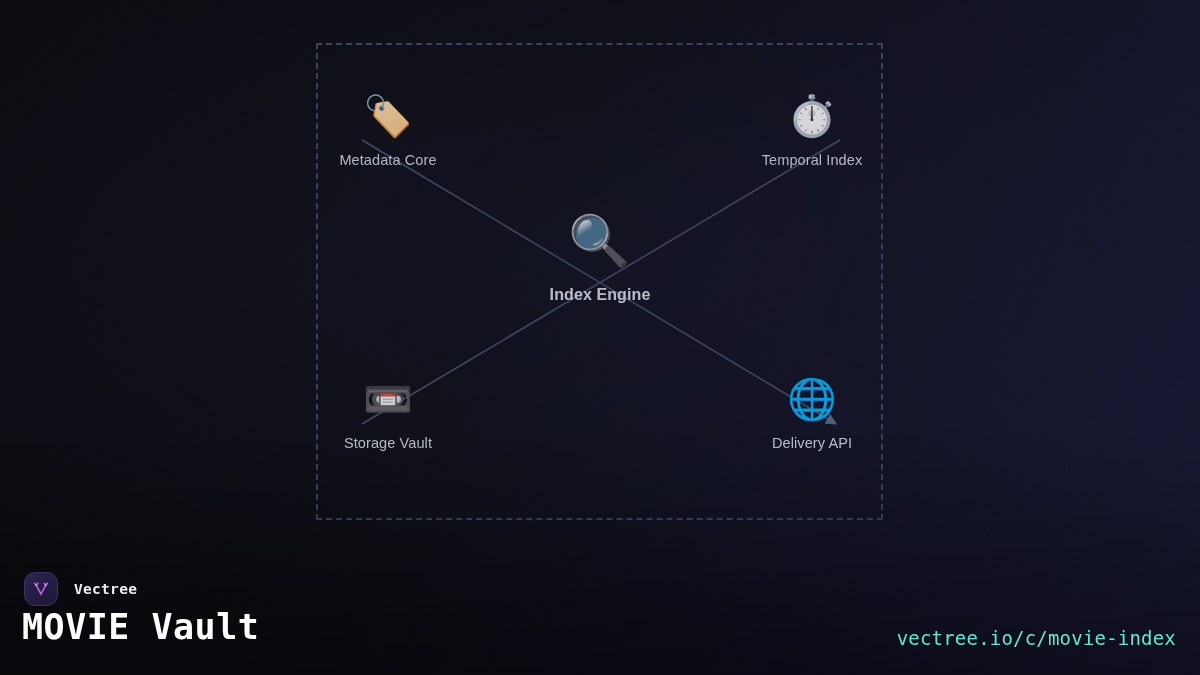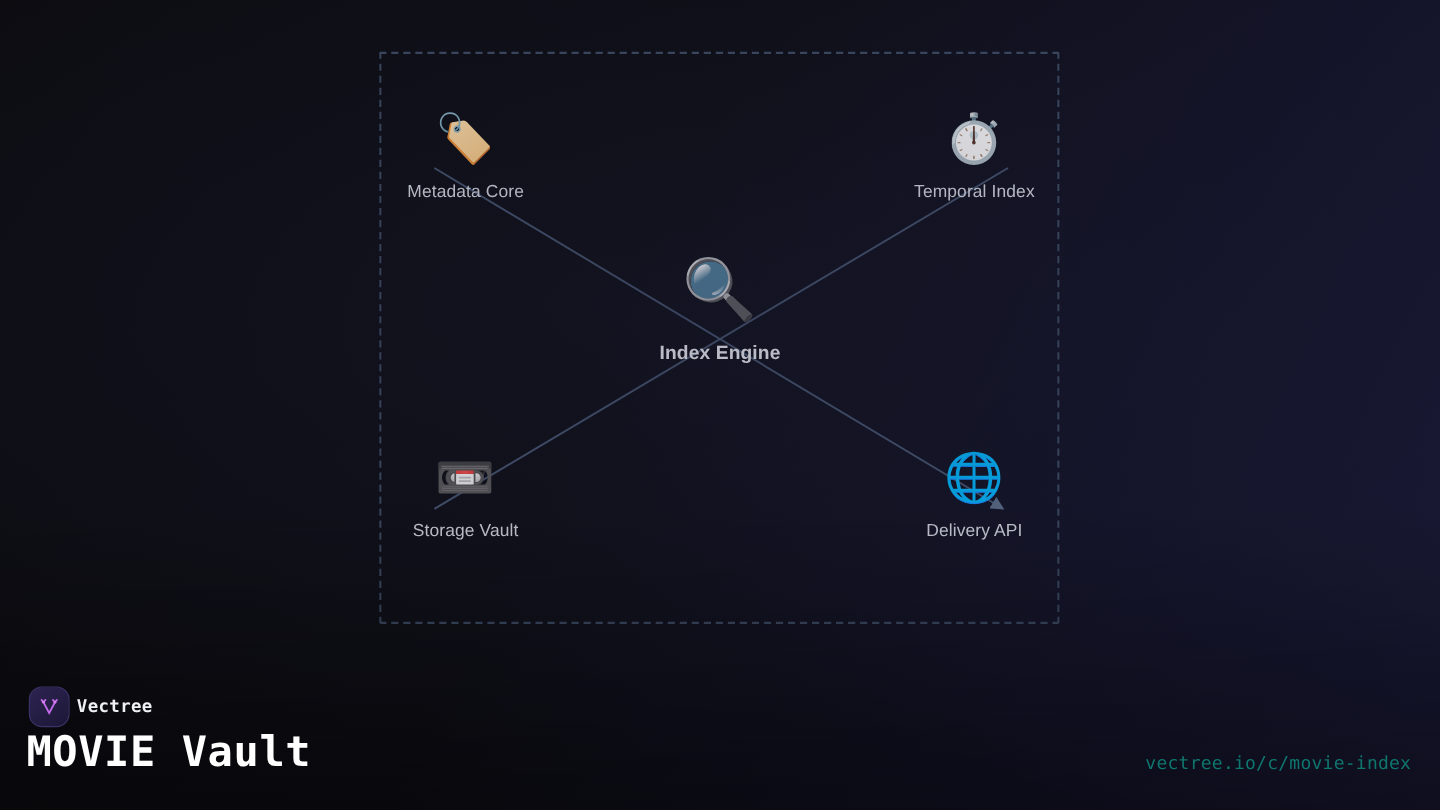--- a/index.html
+++ b/index.html
@@ -72,21 +72,21 @@
   #node-temporal-index { left:812px; top:96px; }
   #node-index-engine  { left:600px; top:216px; }
   #node-storage-vault { left:388px; top:379px; }
   #node-delivery-api  { left:812px; top:379px; }
 
   
   #footer { position:absolute; left:0; bottom:0; width:1200px; height:120px; }
 
   #brand {
     position:absolute; left:24px; top:17px;
-    display:flex; align-items:center; gap:6px;
+    display:flex; align-items:center; gap:16px;
   }
   #brand-mark {
     width:34px; height:34px; border-radius:11px;
     background:linear-gradient(145deg, #2d2450 0%, #241d43 55%, #1c1736 100%);
     border:1px solid #3b3268;
     display:flex; align-items:center; justify-content:center;
     flex:0 0 auto;
   }
   #brand-name {
     color:#eef0f5;
@@ -99,23 +99,23 @@
     position:absolute; left:22px; top:52px;
     color:#ffffff;
     font-family:"DejaVu Sans Mono", monospace;
     font-size:35px;
     font-weight:bold;
     letter-spacing:0.5px;
     white-space:nowrap;
   }
   #footer-url {
     position:absolute; right:24px; top:72px;
-    color:#0f766e;
+    color:#5eead4;
     font-family:"DejaVu Sans Mono", monospace;
-    font-size:15px;
+    font-size:19px;
     letter-spacing:0.2px;
   }
 </style>
 </head>
 <body>
 
 <div id="bg-base"></div>
 
 <div id="canvas">
 

